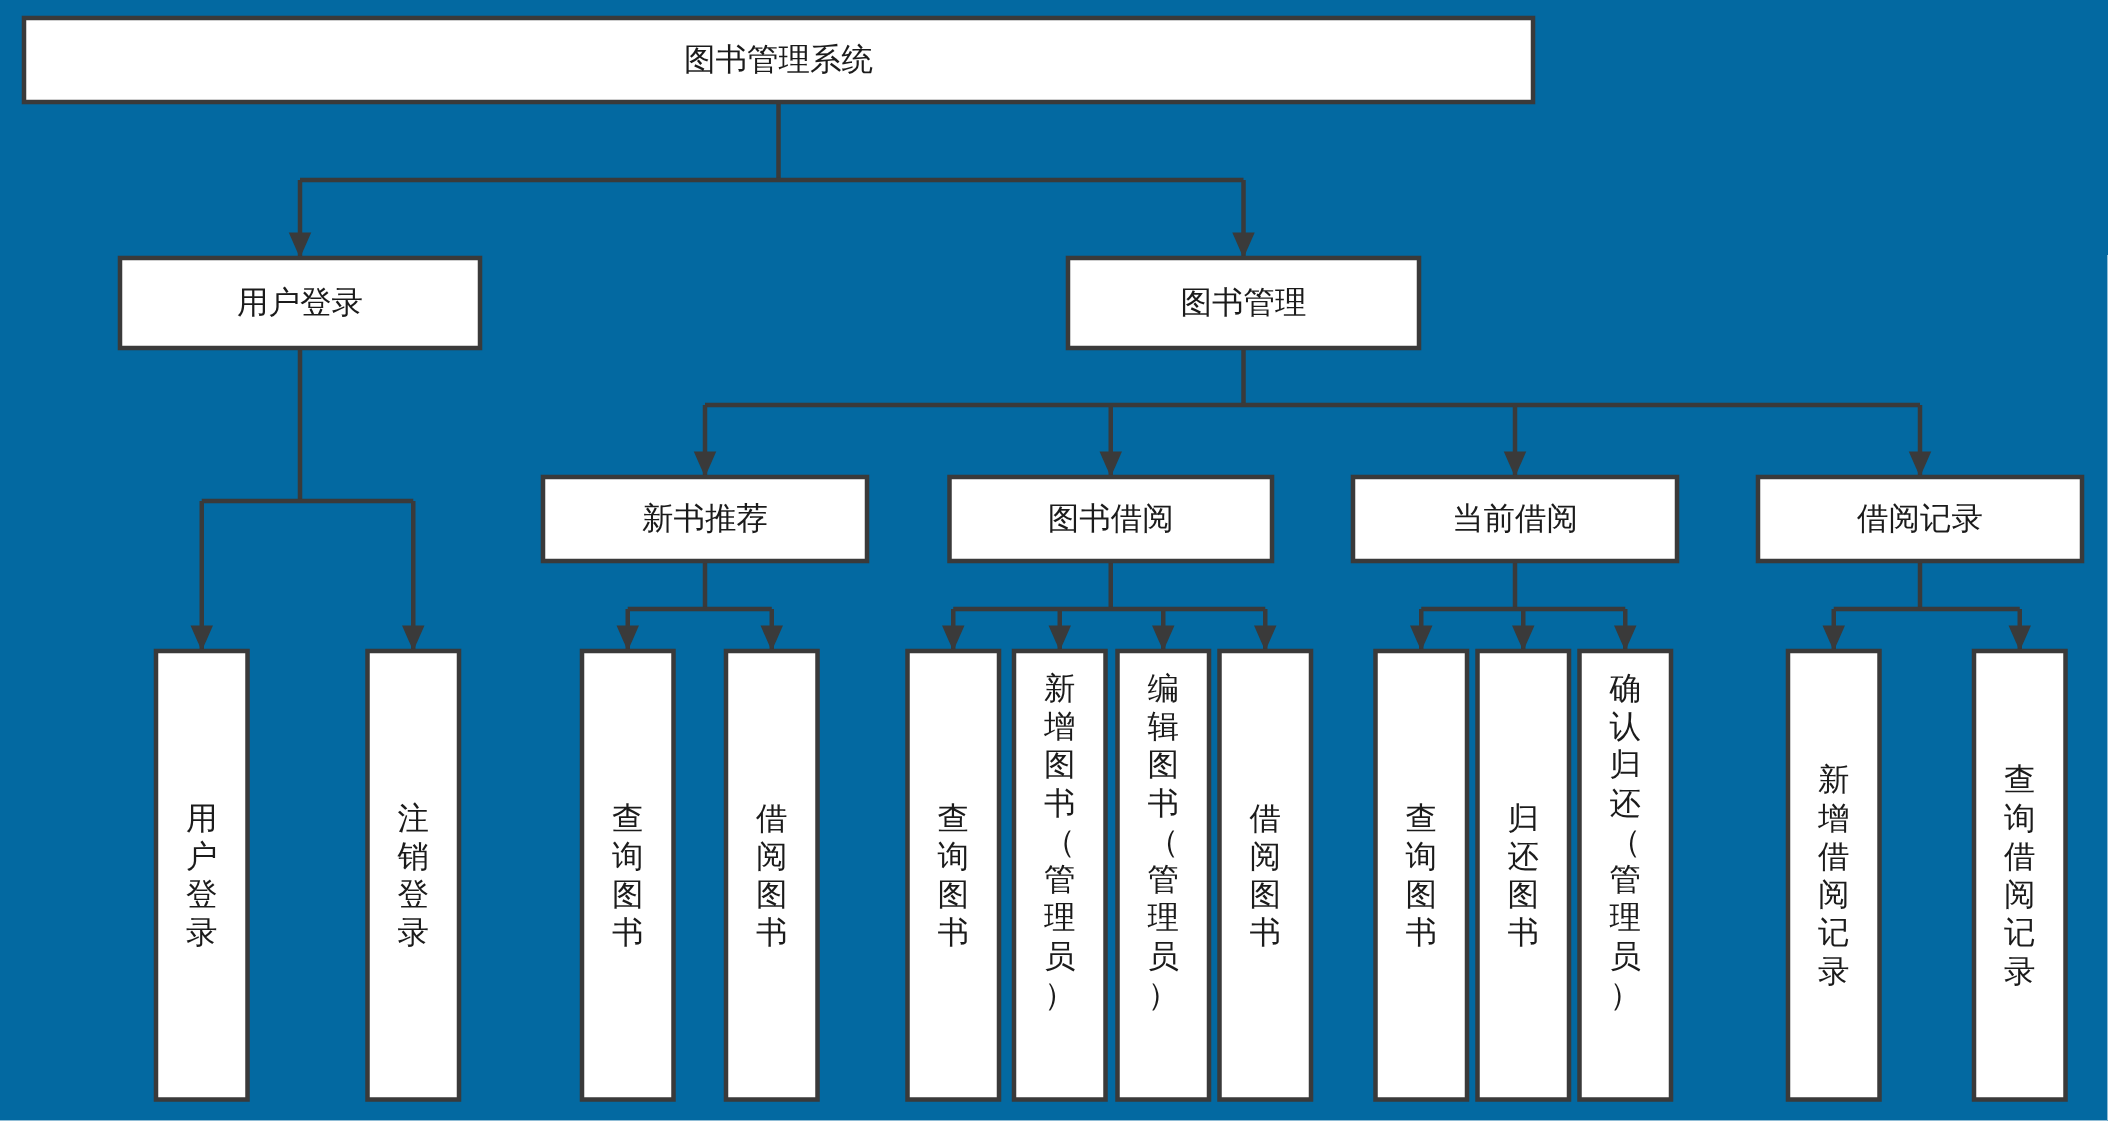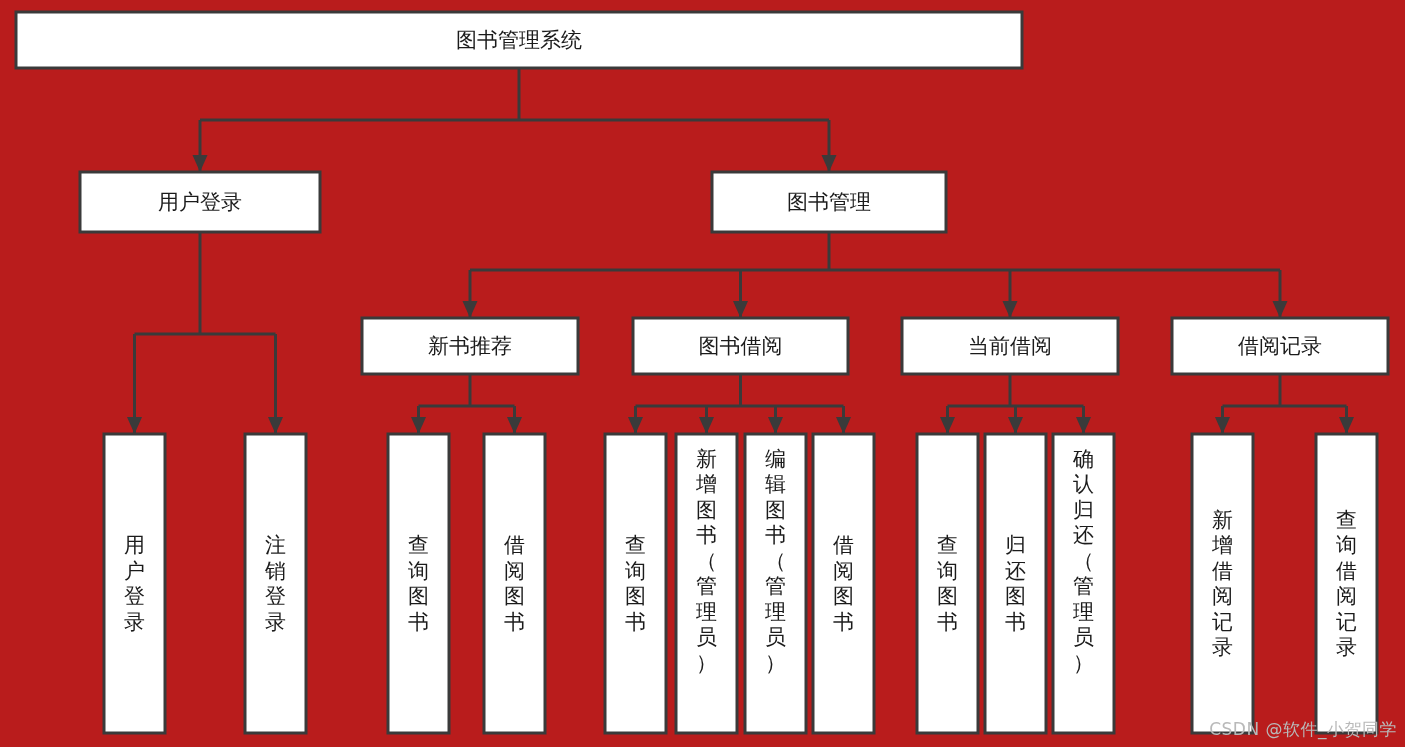--- a/index.html
+++ b/index.html
@@ -10,21 +10,21 @@
   body {
     width: 1405px;
     height: 747px;
     font-family: "DejaVu Sans", "Liberation Sans", sans-serif;
     overflow: hidden;
   }
   #diagram-root {
     position: relative;
     width: 1405px;
     height: 747px;
-    background: #b91c1c;
+    background: #0369a1;
   }
   svg.canvas {
     position: absolute;
     left: 0;
     top: 0;
     width: 1405px;
     height: 747px;
   }
   .node-box {
     fill: #ffffff;
@@ -200,14 +200,13 @@
         <g>
           <rect x="1192" y="434" width="61" height="299" class="node-box"></rect>
           <text x="1222.5" y="526.89" class="node-label-v"><tspan x="1222.5" dy="0">新</tspan><tspan x="1222.5" dy="25.5">增</tspan><tspan x="1222.5" dy="25.5">借</tspan><tspan x="1222.5" dy="25.5">阅</tspan><tspan x="1222.5" dy="25.5">记</tspan><tspan x="1222.5" dy="25.5">录</tspan></text>
         </g>
         <g>
           <rect x="1316" y="434" width="61" height="299" class="node-box"></rect>
           <text x="1346.5" y="526.89" class="node-label-v"><tspan x="1346.5" dy="0">查</tspan><tspan x="1346.5" dy="25.5">询</tspan><tspan x="1346.5" dy="25.5">借</tspan><tspan x="1346.5" dy="25.5">阅</tspan><tspan x="1346.5" dy="25.5">记</tspan><tspan x="1346.5" dy="25.5">录</tspan></text>
         </g>
       </g>
   </svg>
-  <div class="watermark">CSDN @软件_小贺同学</div>
 </div>
 
 </body></html>

